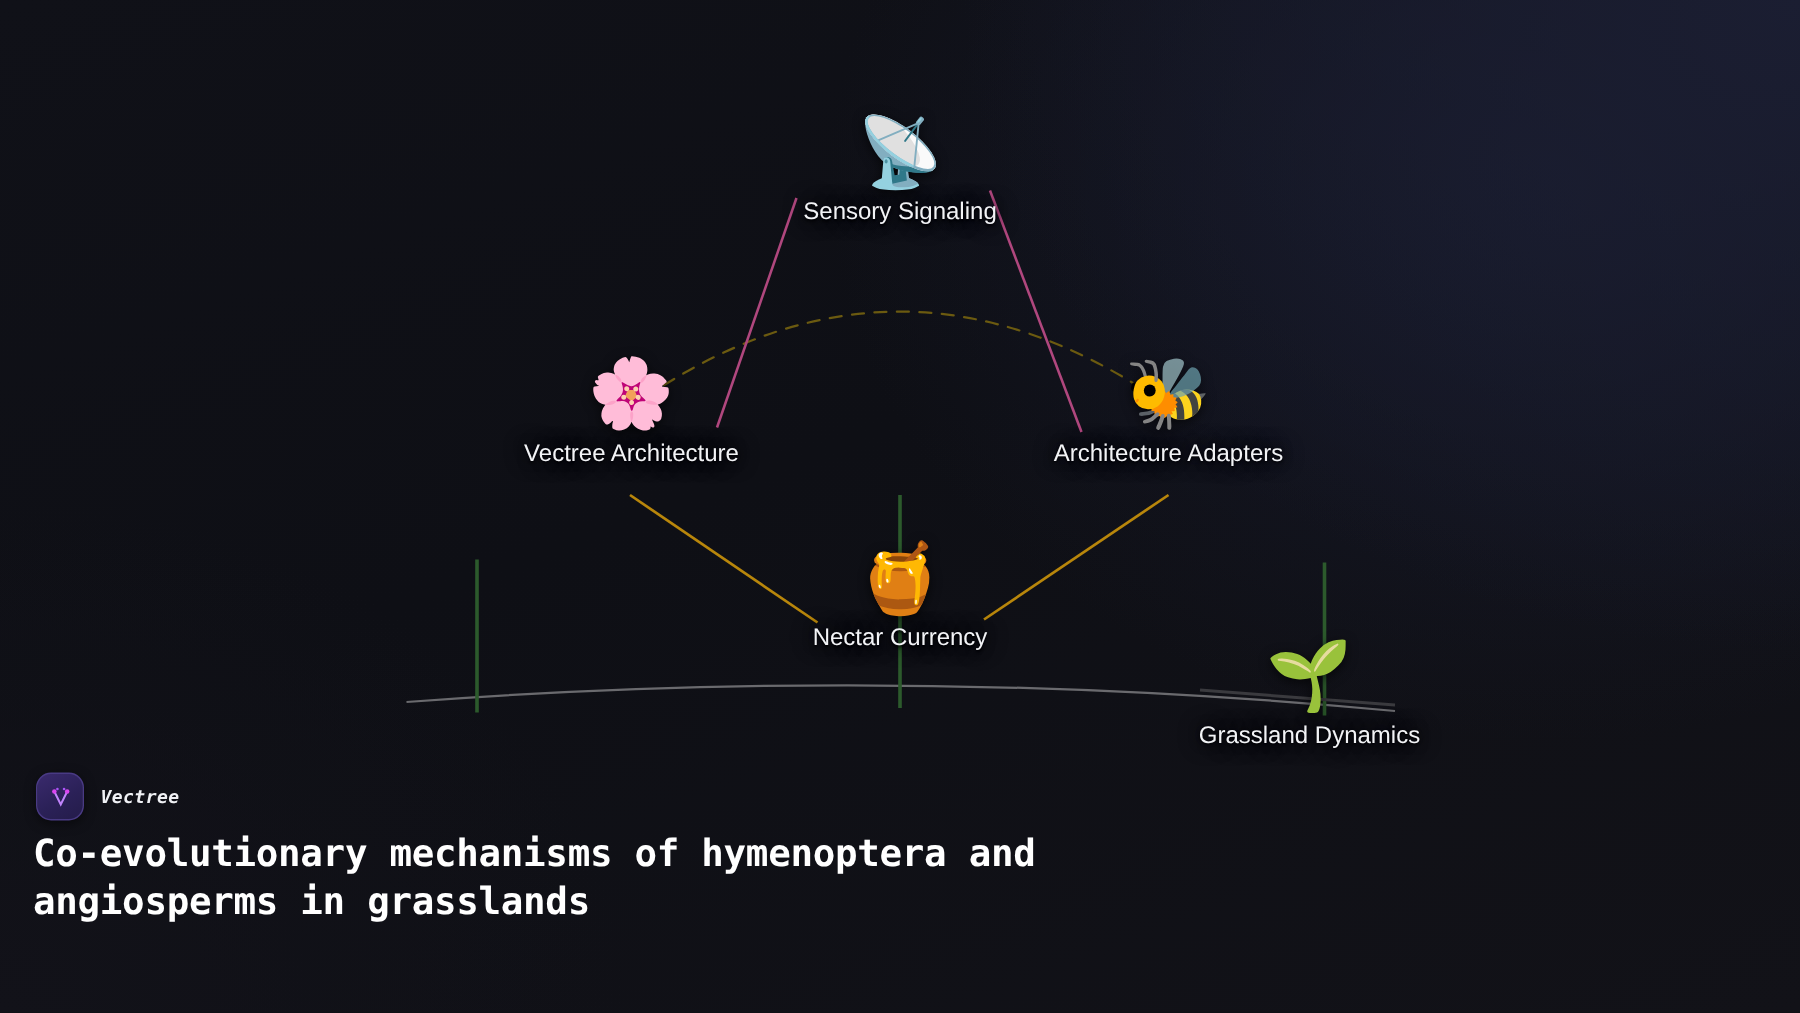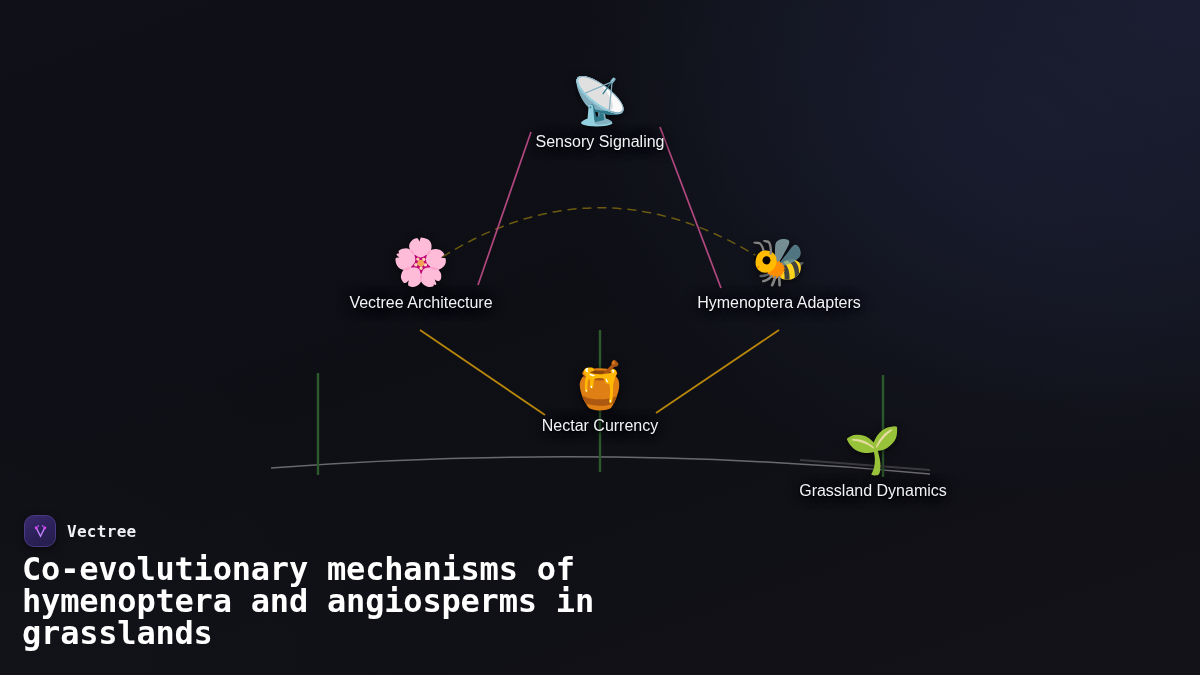--- a/index.html
+++ b/index.html
@@ -60,28 +60,29 @@
   #logo {
     width:32px; height:32px; border-radius:10px;
     background:linear-gradient(150deg,#3a2a6d 0%,#2b2158 55%,#241c4a 100%);
     border:1px solid #493a84;
     display:flex; align-items:center; justify-content:center;
     box-shadow:0 2px 7px rgba(0,0,0,.5);
     flex:none;
   }
   #brandname {
     font-family:"DejaVu Sans Mono","Liberation Mono",monospace;
-    font-size:16px; font-weight:bold; color:#f0f1f5;
+    font-size:12px; font-weight:bold; color:#f0f1f5;
     letter-spacing:.3px;
+    font-style:italic;
   }
   #headline {
     position:absolute; left:22px; top:48px;
     width:700px;
     font-family:"DejaVu Sans Mono","Liberation Mono",monospace;
-    font-size:32px; font-weight:bold; line-height:32px;
+    font-size:25px; font-weight:bold; line-height:32px;
     color:#ffffff;
     letter-spacing:-0.2px;
   }
   #url {
     position:absolute; right:24px; bottom:20px;
     font-family:"DejaVu Sans Mono","Liberation Mono",monospace;
     font-size:13px; color:#6e7078;
     letter-spacing:-0.1px;
   }
 </style>
@@ -120,21 +121,21 @@
       <div class="nlabel">Sensory Signaling</div>
     </div>
 
     <div class="node" style="left:421px; top:274px;">
       <div class="glyph">🌸</div>
       <div class="nlabel">Vectree Architecture</div>
     </div>
 
     <div class="node" style="left:779px; top:274px;">
       <div class="glyph">🐝</div>
-      <div class="nlabel">Hymenoptera Adapters</div>
+      <div class="nlabel">Architecture Adapters</div>
     </div>
 
     <div class="node" style="left:600px; top:397px;">
       <div class="glyph">🍯</div>
       <div class="nlabel">Nectar Currency</div>
     </div>
 
     <div class="node" style="left:873px; top:462px;">
       <div class="glyph">🌱</div>
       <div class="nlabel">Grassland Dynamics</div>

